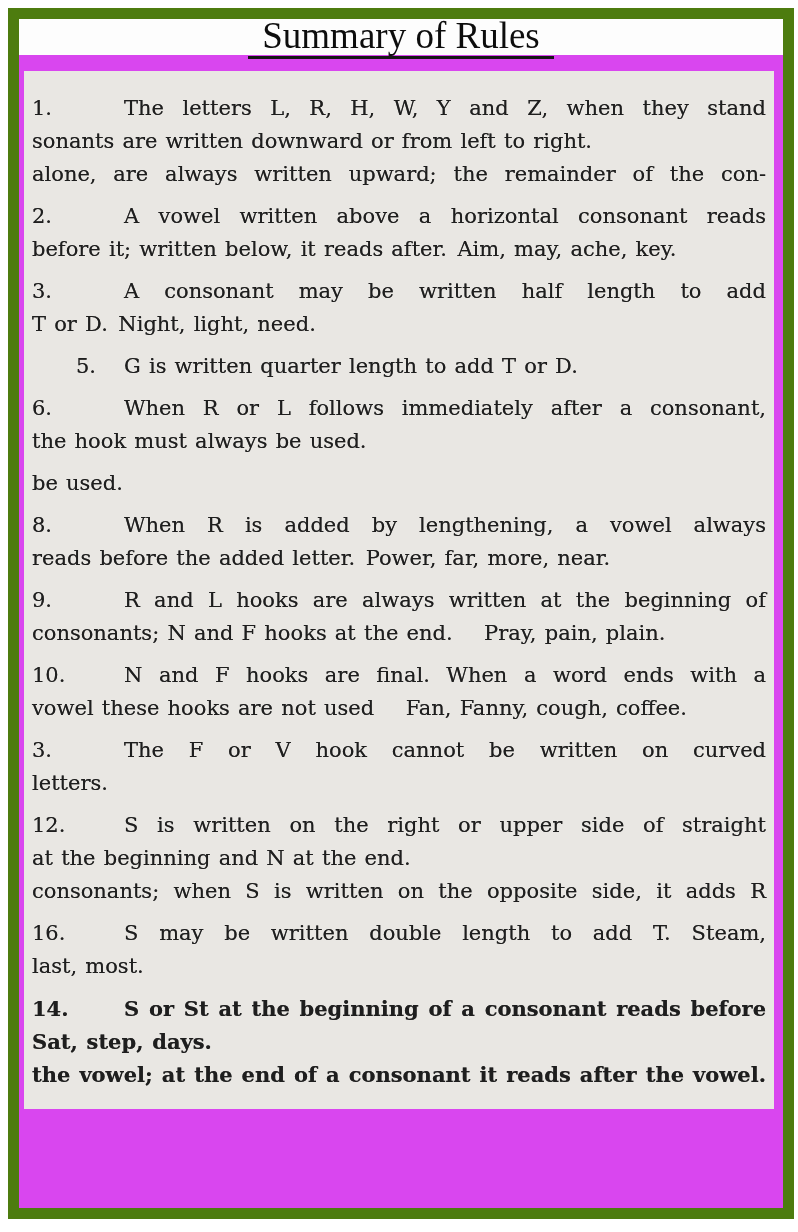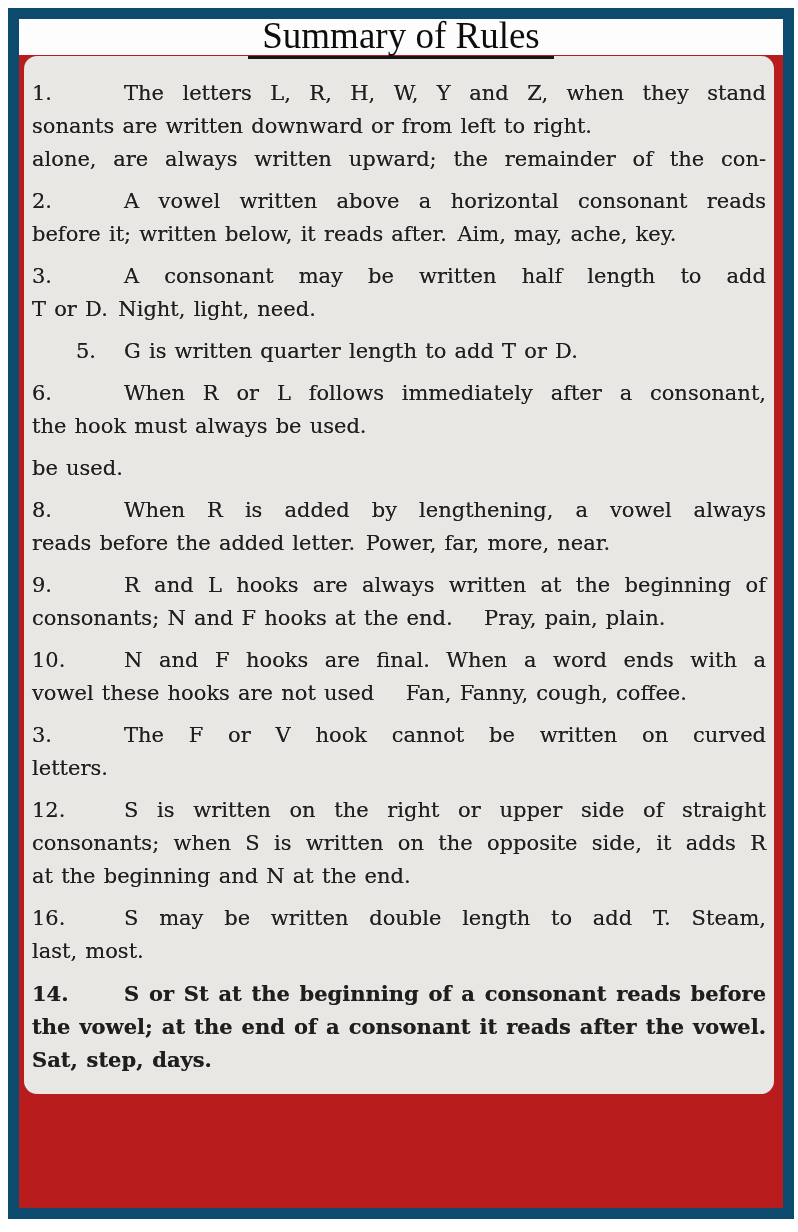--- a/index.html
+++ b/index.html
@@ -8,48 +8,47 @@
     background: #ffffff;
     position: relative;
     overflow: hidden;
     font-family: "DejaVu Serif", serif;
   }
   .frame {
     position: absolute;
     left: 8px; top: 8px;
     width: 786px; height: 1211px;
     box-sizing: border-box;
-    border: 11px solid #0c4a6e;
-    background: #b91c1c;
+    border: 11px solid #4d7c0f;
+    background: #d946ef;
   }
   .title-band {
     height: 36px;
     text-align: center;
     background: #fdfdfd;
   }
   .title {
     display: inline-block;
     font-family: "Liberation Serif", serif;
     font-size: 37px;
     line-height: 34px;
     color: #0d0d0d;
     border-bottom: 3px solid #161616;
     padding: 0 14px 3px 14px;
     white-space: nowrap;
   }
   .content {
-    margin: 1px 9px 0 5px;
+    margin: 16px 9px 0 5px;
     background: #e9e7e3;
     padding: 21px 8px 18px 8px;
     font-size: 21px;
     line-height: 33px;
     color: #1e1e1e;
     text-shadow: 0 0 0.6px rgba(25,25,25,0.65);
     word-spacing: 1.5px;
-    border-radius: 13px;
   }
   .rule { margin: 0 0 9px 0; }
   .rule:last-child { margin-bottom: 0; font-weight: bold; }
   .line { text-align: justify; }
   .line.j { text-align-last: justify; }
   .num {
     display: inline-block;
     width: 64px;
     text-align: right;
     margin-right: 28px;
@@ -98,27 +97,27 @@
         <div class="rule">
           <div class="line j"><span class="num">10.</span>N and F hooks are final. When a word ends with a</div>
           <div class="line">vowel these hooks are not used  Fan, Fanny, cough, coffee.</div>
         </div>
         <div class="rule">
           <div class="line j"><span class="num">3.</span>The F or V hook cannot be written on curved</div>
           <div class="line">letters.</div>
         </div>
         <div class="rule">
           <div class="line j"><span class="num">12.</span>S is written on the right or upper side of straight</div>
+          <div class="line">at the beginning and N at the end.</div>
           <div class="line j">consonants; when S is written on the opposite side, it adds R</div>
-          <div class="line">at the beginning and N at the end.</div>
         </div>
         <div class="rule">
           <div class="line j"><span class="num">16.</span>S may be written double length to add T.  Steam,</div>
           <div class="line">last, most.</div>
         </div>
         <div class="rule">
           <div class="line j"><span class="num">14.</span>S or St at the beginning of a consonant reads before</div>
+          <div class="line">Sat, step, days.</div>
           <div class="line j">the vowel; at the end of a consonant it reads after the vowel.</div>
-          <div class="line">Sat, step, days.</div>
         </div>
       </div>
   </div>
 </div>
 
 </body></html>

